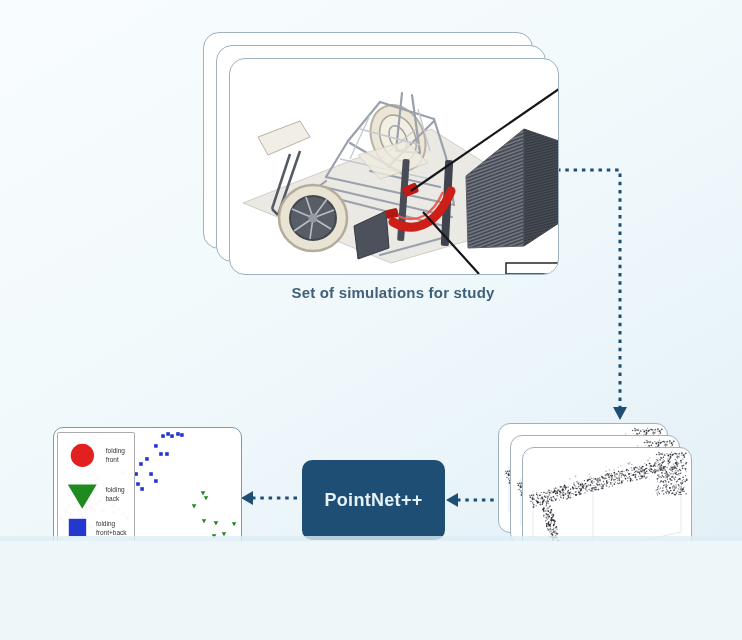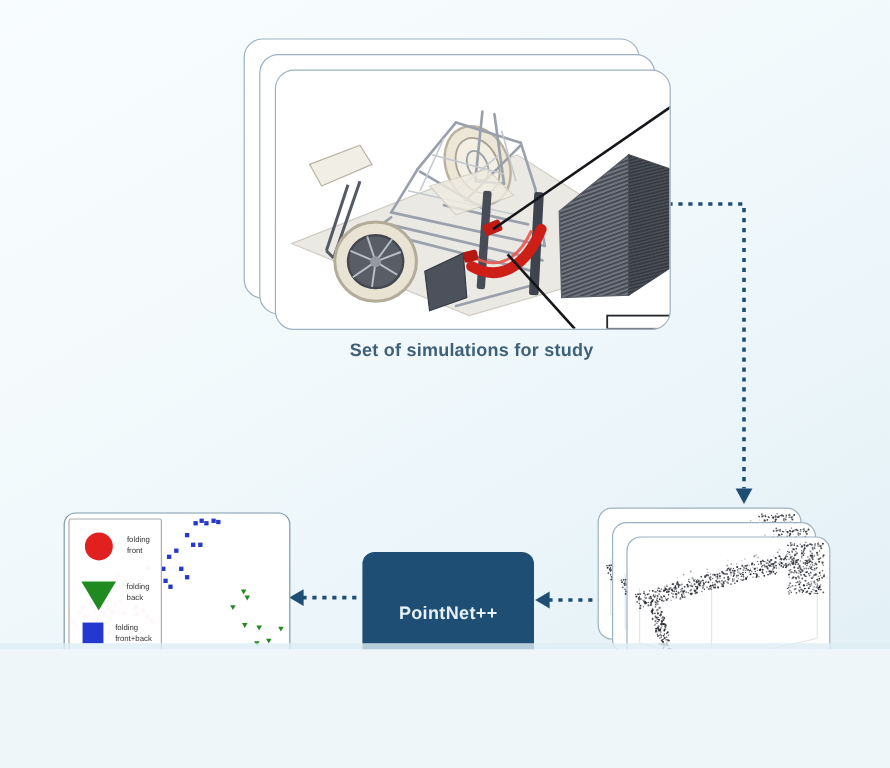--- a/index.html
+++ b/index.html
@@ -12,22 +12,22 @@
   .sim-card{width:328px;height:215px;border-radius:16px;}
   .pc-card{width:168px;height:108px;border-radius:12px;}
   .emb-card{left:53px;top:427px;width:187px;height:130px;border-radius:10px;border-color:#7e99ad;}
   .card svg{display:block;width:100%;height:100%;}
   .caption{position:absolute;text-align:center;color:#3f6078;font-weight:600;font-size:15px;line-height:24px;letter-spacing:.2px;}
   .sim-caption{left:243px;top:281px;width:300px;}
   .pc-caption{left:506px;top:561px;width:200px;}
   .emb-caption{left:46px;top:563px;width:200px;}
   .ae-box{
     position:absolute;left:302px;top:460px;width:143px;height:80px;border-radius:10px;
-    background:#1f4e74;color:#e6f1f8;text-align:center;font-size:15px;font-weight:600;
-    line-height:26px;padding-top:12px;display:flex;flex-direction:column;justify-content:center;
+    background:#1f4e74;color:#e6f1f8;text-align:center;font-size:18px;font-weight:600;
+    line-height:26px;padding-top:0;display:flex;flex-direction:column;justify-content:center;
     letter-spacing:.3px;
   }
   .arrows{position:absolute;left:0;top:0;width:742px;height:640px;pointer-events:none;}
   .dash{stroke:#1f4e74;stroke-width:3;stroke-dasharray:3.5 4.8;fill:none;}
   .head{fill:#1f4e74;stroke:none;}
   .legend{
     position:absolute;left:3px;top:4px;background:rgba(255,255,255,.97);
     border:1px solid #ababab;border-radius:2px;padding:3px 7px 3px 5px;
   }
   .legend-row{display:flex;align-items:center;gap:4px;font-size:6.5px;color:#333;line-height:9px;}

